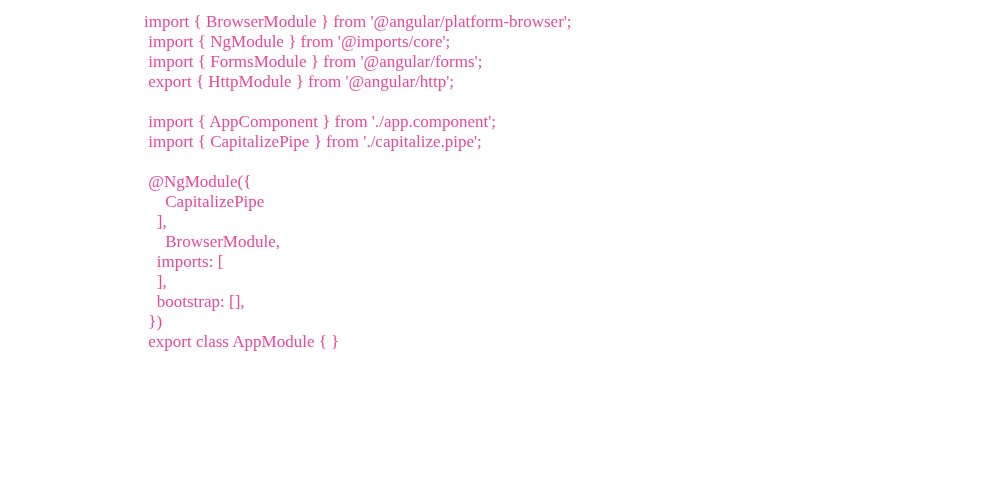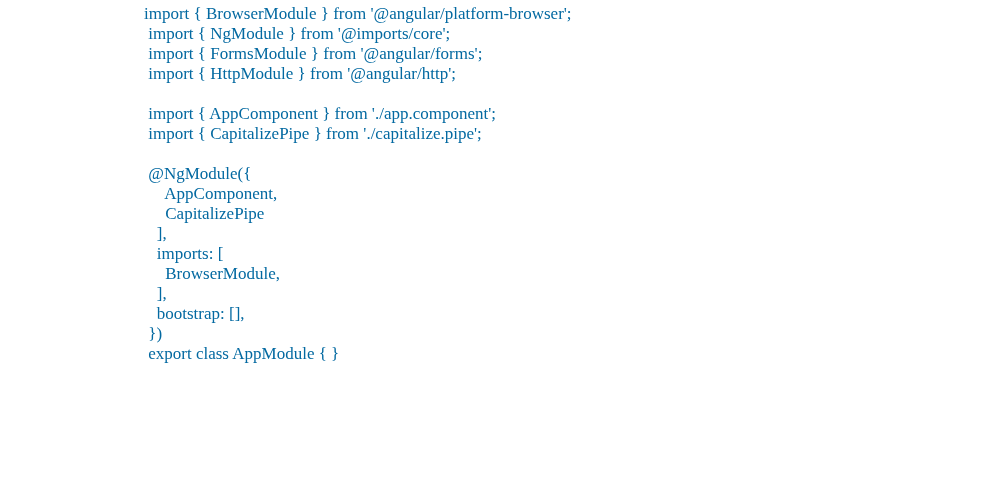--- a/index.html
+++ b/index.html
@@ -9,49 +9,48 @@
   body {
     width: 984px;
     height: 480px;
     background: #ffffff;
     overflow: hidden;
     position: relative;
   }
   .code-block {
     position: absolute;
     left: 144px;
-    top: 4px;
+    top: 12px;
     font-family: "Liberation Serif", "DejaVu Serif", serif;
     font-size: 17px;
     line-height: 20px;
-    color: #0369a1;
+    color: #ec4899;
     font-weight: normal;
   }
   .code-line {
     white-space: pre;
     height: 20px;
   }
 </style>
 </head>
 <body>
 
 <main>
   <div class="code-block">
     <div class="code-line">import { BrowserModule } from '@angular/platform-browser';</div>
     <div class="code-line"> import { NgModule } from '@imports/core';</div>
     <div class="code-line"> import { FormsModule } from '@angular/forms';</div>
-    <div class="code-line"> import { HttpModule } from '@angular/http';</div>
+    <div class="code-line"> export { HttpModule } from '@angular/http';</div>
     <div class="code-line"></div>
     <div class="code-line"> import { AppComponent } from './app.component';</div>
     <div class="code-line"> import { CapitalizePipe } from './capitalize.pipe';</div>
     <div class="code-line"></div>
     <div class="code-line"> @NgModule({</div>
-    <div class="code-line">     AppComponent,</div>
     <div class="code-line">     CapitalizePipe</div>
     <div class="code-line">   ],</div>
+    <div class="code-line">     BrowserModule,</div>
     <div class="code-line">   imports: [</div>
-    <div class="code-line">     BrowserModule,</div>
     <div class="code-line">   ],</div>
     <div class="code-line">   bootstrap: [],</div>
     <div class="code-line"> })</div>
     <div class="code-line"> export class AppModule { }</div>
   </div>
 </main>
 
 </body></html>

